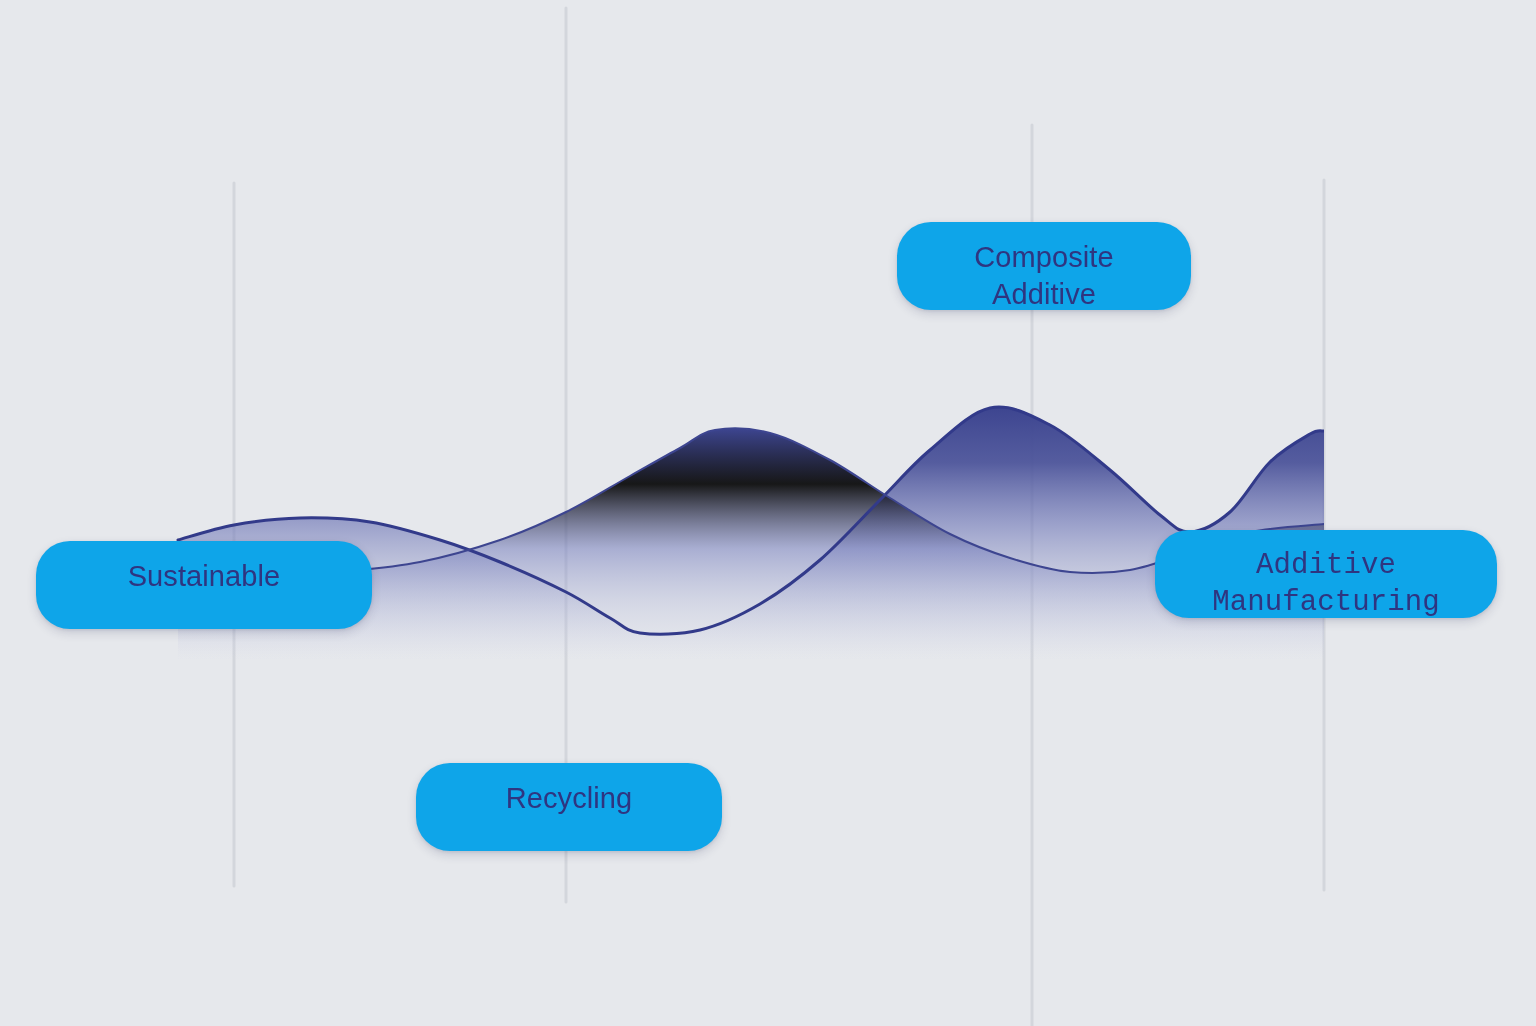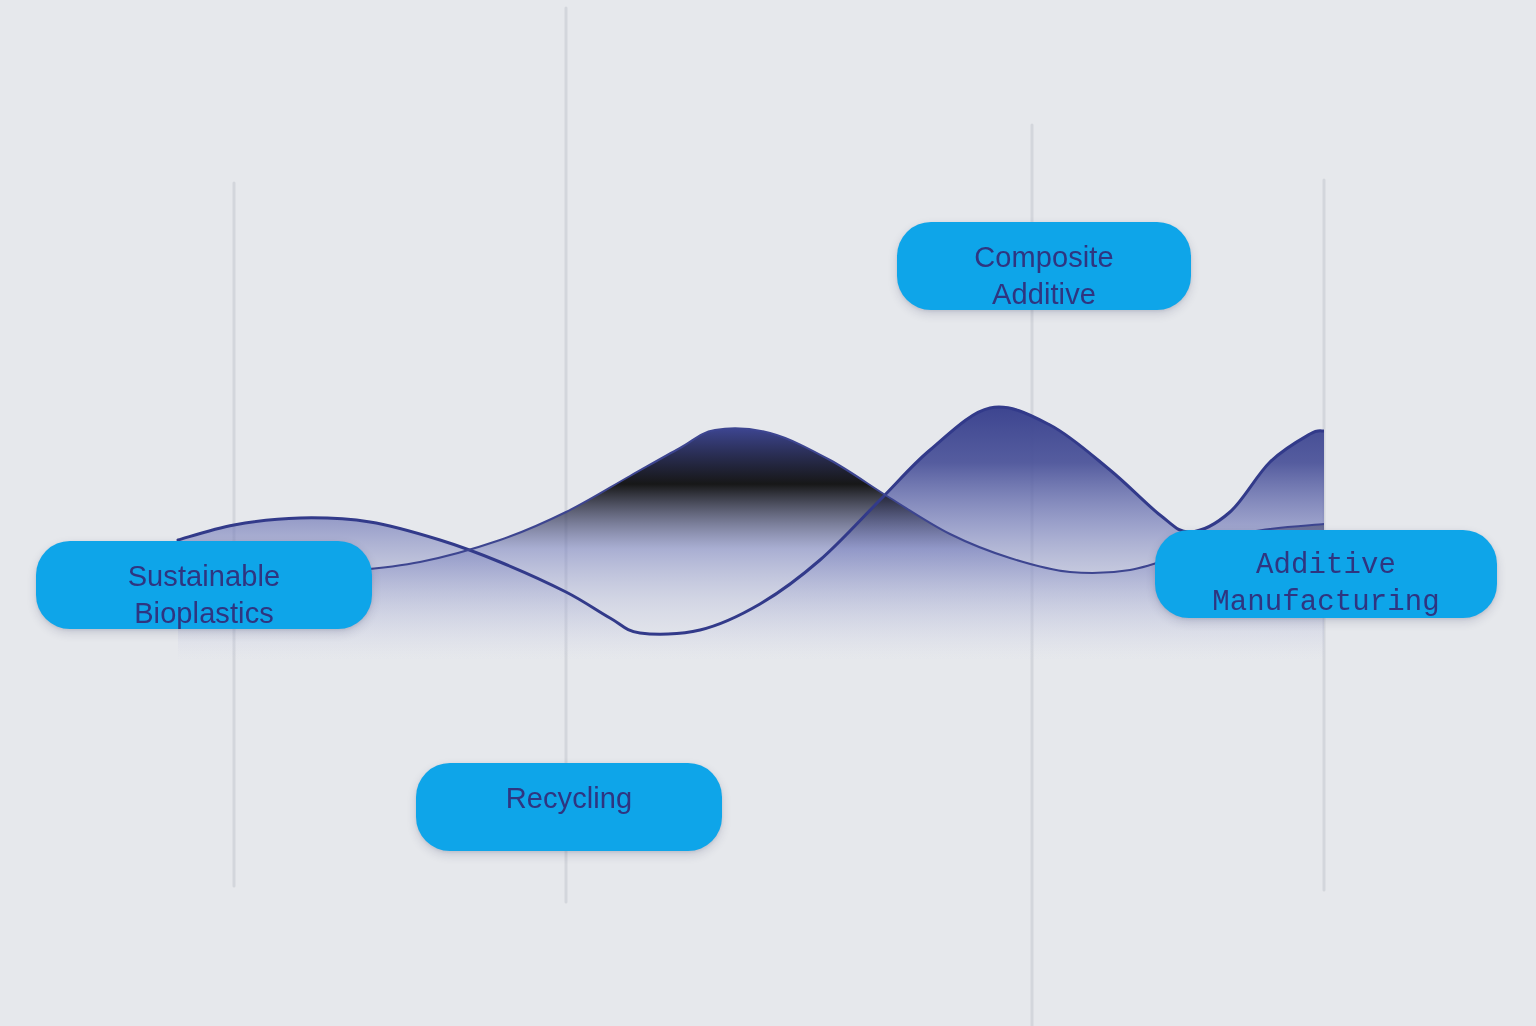--- a/index.html
+++ b/index.html
@@ -86,19 +86,19 @@
           <path d="M 178 585 C 191.67 583.83, 233.00 580.17, 260.00 578.00 C 287.00 575.83, 313.33 574.67, 340.00 572.00 C 366.67 569.33, 393.33 567.33, 420.00 562.00 C 446.67 556.67, 475.67 548.33, 500.00 540.00 C 524.33 531.67, 544.33 522.67, 566.00 512.00 C 587.67 501.33, 611.00 486.67, 630.00 476.00 C 649.00 465.33, 665.83 455.67, 680.00 448.00 C 694.17 440.33, 700.00 432.50, 715.00 430.00 C 730.00 427.50, 750.83 428.00, 770.00 433.00 C 789.17 438.00, 810.00 449.17, 830.00 460.00 C 850.00 470.83, 870.00 485.67, 890.00 498.00 C 910.00 510.33, 930.00 524.00, 950.00 534.00 C 970.00 544.00, 990.00 551.67, 1010.00 558.00 C 1030.00 564.33, 1050.00 570.00, 1070.00 572.00 C 1090.00 574.00, 1110.00 573.33, 1130.00 570.00 C 1150.00 566.67, 1170.00 558.33, 1190.00 552.00 C 1210.00 545.67, 1227.67 536.67, 1250.00 532.00 C 1272.33 527.33, 1311.67 525.33, 1324.00 524.00 L 1324 660 L 178 660 Z" fill="url(#fillGradB)"></path>
         </g>
       <g id="lines-group">
           <path d="M 178 540 C 187.33 537.50, 213.67 528.67, 234.00 525.00 C 254.33 521.33, 277.33 518.50, 300.00 518.00 C 322.67 517.50, 346.67 518.33, 370.00 522.00 C 393.33 525.67, 418.33 533.33, 440.00 540.00 C 461.67 546.67, 479.00 553.33, 500.00 562.00 C 521.00 570.67, 547.67 582.67, 566.00 592.00 C 584.33 601.33, 597.67 611.17, 610.00 618.00 C 622.33 624.83, 625.00 631.00, 640.00 633.00 C 655.00 635.00, 680.00 634.83, 700.00 630.00 C 720.00 625.17, 740.00 615.67, 760.00 604.00 C 780.00 592.33, 800.00 577.33, 820.00 560.00 C 840.00 542.67, 861.67 518.33, 880.00 500.00 C 898.33 481.67, 911.67 465.33, 930.00 450.00 C 948.33 434.67, 970.00 412.17, 990.00 408.00 C 1010.00 403.83, 1030.00 414.67, 1050.00 425.00 C 1070.00 435.33, 1091.67 455.00, 1110.00 470.00 C 1128.33 485.00, 1146.67 504.67, 1160.00 515.00 C 1173.33 525.33, 1178.33 532.50, 1190.00 532.00 C 1201.67 531.50, 1216.67 523.67, 1230.00 512.00 C 1243.33 500.33, 1256.67 475.00, 1270.00 462.00 C 1283.33 449.00, 1301.00 439.17, 1310.00 434.00 C 1319.00 428.83, 1321.67 431.50, 1324.00 431.00" fill="none" stroke="#323a8a" stroke-width="3" stroke-linecap="round"></path>
           <path d="M 178 585 C 191.67 583.83, 233.00 580.17, 260.00 578.00 C 287.00 575.83, 313.33 574.67, 340.00 572.00 C 366.67 569.33, 393.33 567.33, 420.00 562.00 C 446.67 556.67, 475.67 548.33, 500.00 540.00 C 524.33 531.67, 544.33 522.67, 566.00 512.00 C 587.67 501.33, 611.00 486.67, 630.00 476.00 C 649.00 465.33, 665.83 455.67, 680.00 448.00 C 694.17 440.33, 700.00 432.50, 715.00 430.00 C 730.00 427.50, 750.83 428.00, 770.00 433.00 C 789.17 438.00, 810.00 449.17, 830.00 460.00 C 850.00 470.83, 870.00 485.67, 890.00 498.00 C 910.00 510.33, 930.00 524.00, 950.00 534.00 C 970.00 544.00, 990.00 551.67, 1010.00 558.00 C 1030.00 564.33, 1050.00 570.00, 1070.00 572.00 C 1090.00 574.00, 1110.00 573.33, 1130.00 570.00 C 1150.00 566.67, 1170.00 558.33, 1190.00 552.00 C 1210.00 545.67, 1227.67 536.67, 1250.00 532.00 C 1272.33 527.33, 1311.67 525.33, 1324.00 524.00" fill="none" stroke="#3d4590" stroke-width="2" stroke-linecap="round"></path>
         </g>
     </g>
   </svg>
 
   <div id="labels-layer">
-      <div class="label-pill" style="left: 36px; top: 541px; width: 336px; height: 88px;"><span class="pill-text">Sustainable</span><span class="pill-text">Bioplastics</span></div>
+      <div class="label-pill" style="left: 36px; top: 541px; width: 336px; height: 88px;"><span class="pill-text">Sustainable</span></div>
       <div class="label-pill" style="left: 416px; top: 763px; width: 306px; height: 88px;"><span class="pill-text">Recycling</span></div>
       <div class="label-pill" style="left: 897px; top: 222px; width: 294px; height: 88px;"><span class="pill-text">Composite</span><span class="pill-text">Additive</span></div>
       <div class="label-pill" style="left: 1155px; top: 530px; width: 342px; height: 88px; font-family: Liberation Mono, monospace;"><span class="pill-text">Additive</span><span class="pill-text">Manufacturing</span></div>
     </div>
 
 </div>
 
 </body></html>

